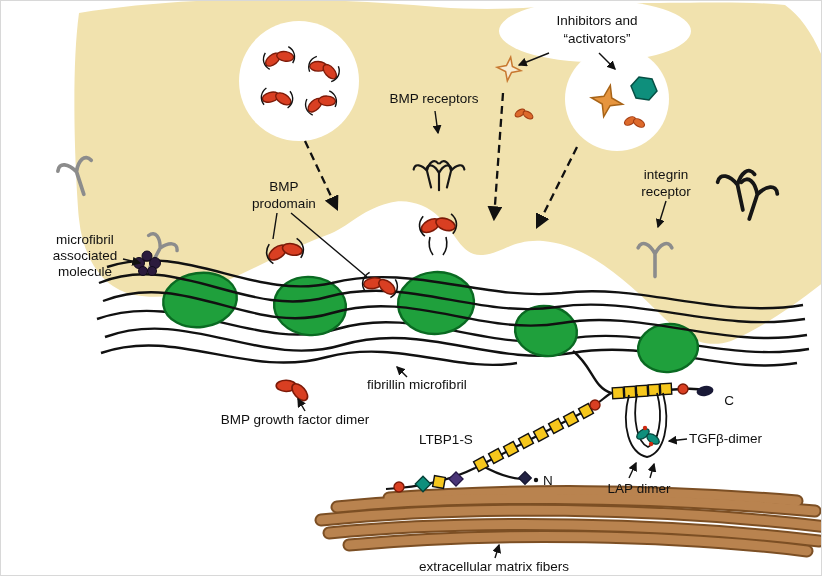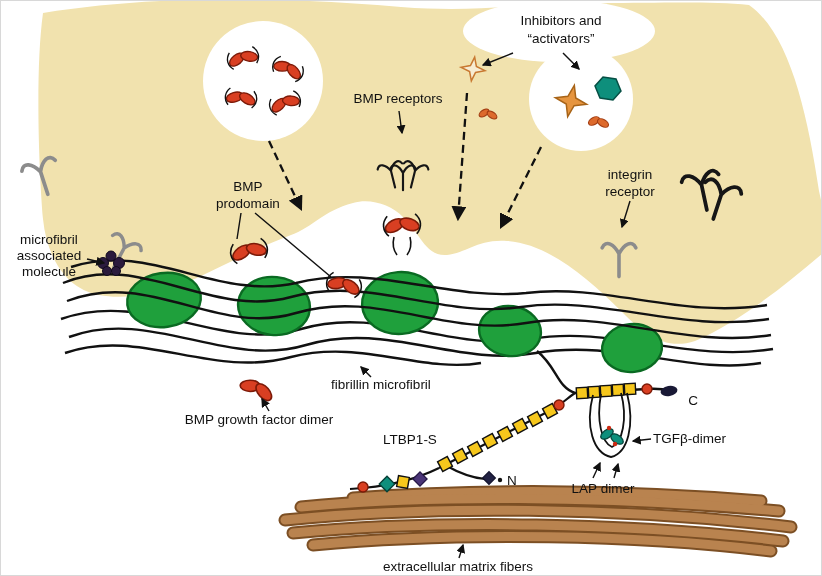--- a/index.html
+++ b/index.html
@@ -4,20 +4,21 @@
 <style>
   html,body{margin:0;padding:0;background:#fff;}
   .canvas{
     position:relative;
     width:822px;height:576px;
     background:#ffffff;
     border:1px solid #d8d8d8;
     box-sizing:border-box;
     font-family:"Liberation Sans", sans-serif;
     overflow:hidden;
+    padding-left:36px;
   }
   svg{display:block;}
   text{
     font-family:"Liberation Sans", sans-serif;
     font-size:13.5px;
     fill:#111111;
   }
 </style>
 </head>
 <body>

